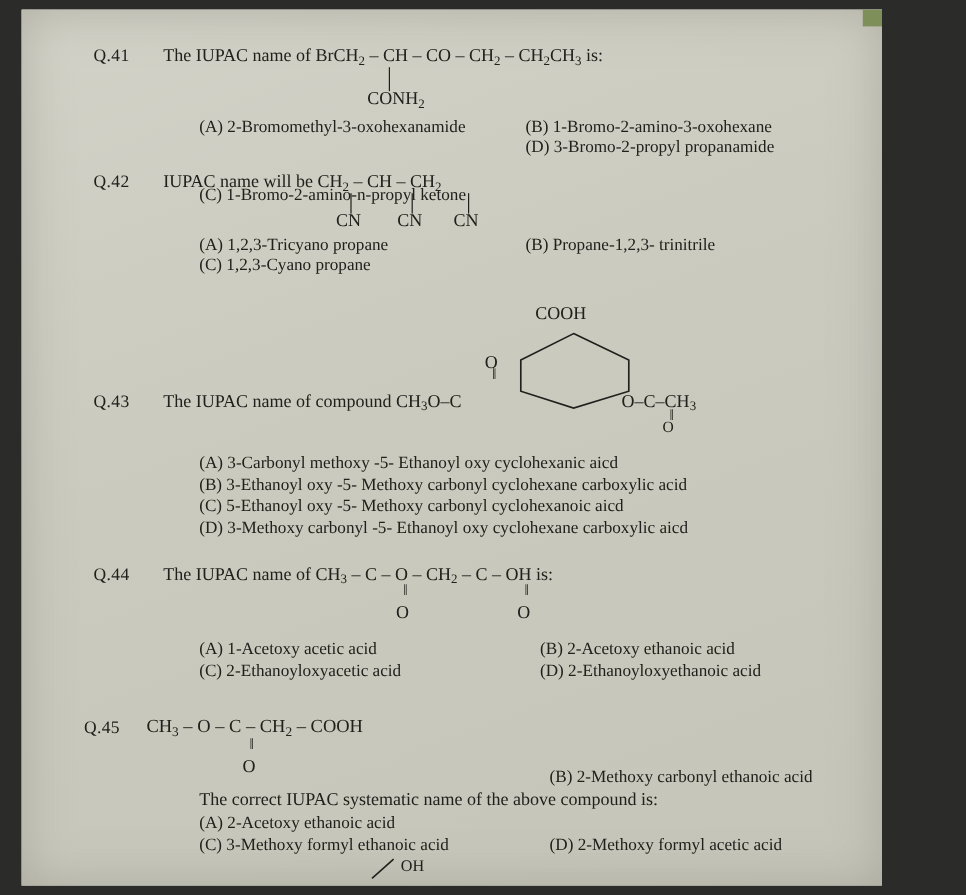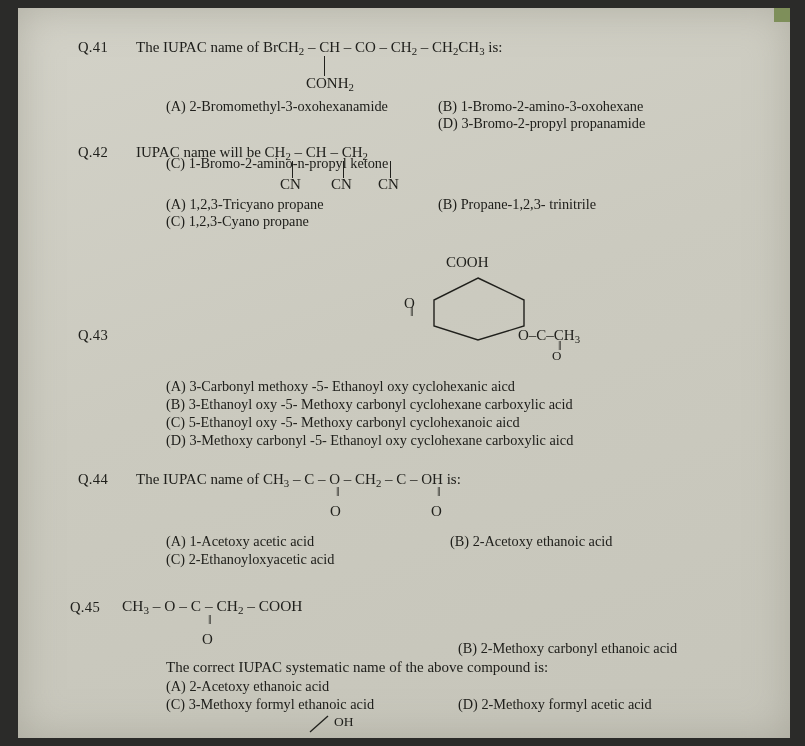--- a/index.html
+++ b/index.html
@@ -5,21 +5,21 @@
   html,body{margin:0;padding:0;}
   body{
     width:805px;height:746px;
     background:#2b2b29;
     font-family:"Liberation Serif", serif;
     overflow:hidden;
   }
   .page{
     position:absolute;
     left:18px;top:8px;
-    width:772px;height:730px;
+    width:717px;height:730px;
     background:#cfcec4;
     background-image:linear-gradient(160deg,#d3d2c8 0%,#cbcabf 45%,#c6c5ba 100%);
     box-shadow:inset 0 0 40px rgba(150,148,135,.55);
     overflow:hidden;
   }
   .corner{
     position:absolute;right:0;top:0;width:16px;height:14px;
     background:#7e8f5a;
   }
   .content{
@@ -77,20 +77,24 @@
     <div class="opt" style="left:420px;top:188px;">(B) Propane-1,2,3- trinitrile</div>
     <div class="opt" style="left:148px;top:205px;">(C) 1,2,3-Cyano propane</div>
 
     <div class="txt" style="left:428px;top:245px;">COOH</div>
 
     <svg class="ring" style="left:400px;top:266px;" width="120" height="70" viewBox="0 0 120 70">
       <polygon points="60,4 106,26 106,52 60,66 16,52 16,26" fill="none" stroke="#20201c" stroke-width="1.4"></polygon>
     </svg>
 
     <div class="qnum" style="left:60px;top:318px;">Q.43</div>
+    <div class="txt" style="left:118px;top:318px;">
+      <span>The IUPAC name of compound</span>
+      <span><span>CH</span><span class="sub">3</span><span>O–C</span></span>
+    </div>
     <div class="dbl" style="left:392px;top:300px;">‖</div>
     <div class="txt" style="left:386px;top:286px;">O</div>
 
     <div class="txt" style="left:500px;top:318px;"><span>O–C–CH</span><span class="sub">3</span></div>
     <div class="dbl" style="left:540px;top:334px;">‖</div>
     <div class="txt" style="left:534px;top:340px;font-size:13px;">O</div>
 
     <div class="opt" style="left:148px;top:370px;">(A) 3-Carbonyl methoxy -5- Ethanoyl oxy cyclohexanic aicd</div>
     <div class="opt" style="left:148px;top:388px;">(B) 3-Ethanoyl oxy -5- Methoxy carbonyl cyclohexane carboxylic acid</div>
     <div class="opt" style="left:148px;top:406px;">(C) 5-Ethanoyl oxy -5- Methoxy carbonyl cyclohexanoic aicd</div>
@@ -102,20 +106,21 @@
       <span><span>CH</span><span class="sub">3</span><span> – C – O – CH</span><span class="sub">2</span><span> – C – OH is:</span></span>
     </div>
     <div class="dbl" style="left:318px;top:480px;">‖</div>
     <div class="txt" style="left:312px;top:494px;">O</div>
     <div class="dbl" style="left:419px;top:480px;">‖</div>
     <div class="txt" style="left:413px;top:494px;">O</div>
 
     <div class="opt" style="left:148px;top:525px;">(A) 1-Acetoxy acetic acid</div>
     <div class="opt" style="left:432px;top:525px;">(B) 2-Acetoxy ethanoic acid</div>
     <div class="opt" style="left:148px;top:543px;">(C) 2-Ethanoyloxyacetic acid</div>
+    <div class="opt" style="left:432px;top:543px;">(D) 2-Ethanoyloxyethanoic acid</div>
 
     <div class="qnum" style="left:52px;top:590px;">Q.45</div>
     <div class="txt" style="left:104px;top:588px;font-size:15.4px;"><span>CH</span><span class="sub">3</span><span> – O – C – CH</span><span class="sub">2</span><span> – COOH</span></div>
     <div class="dbl" style="left:190px;top:608px;">‖</div>
     <div class="txt" style="left:184px;top:622px;">O</div>
 
     <div class="txt" style="left:148px;top:650px;">The correct IUPAC systematic name of the above compound is:</div>
     <div class="opt" style="left:148px;top:670px;">(A) 2-Acetoxy ethanoic acid</div>
     <div class="opt" style="left:440px;top:632px;">(B) 2-Methoxy carbonyl ethanoic acid</div>
     <div class="opt" style="left:148px;top:688px;">(C) 3-Methoxy formyl ethanoic acid</div>

